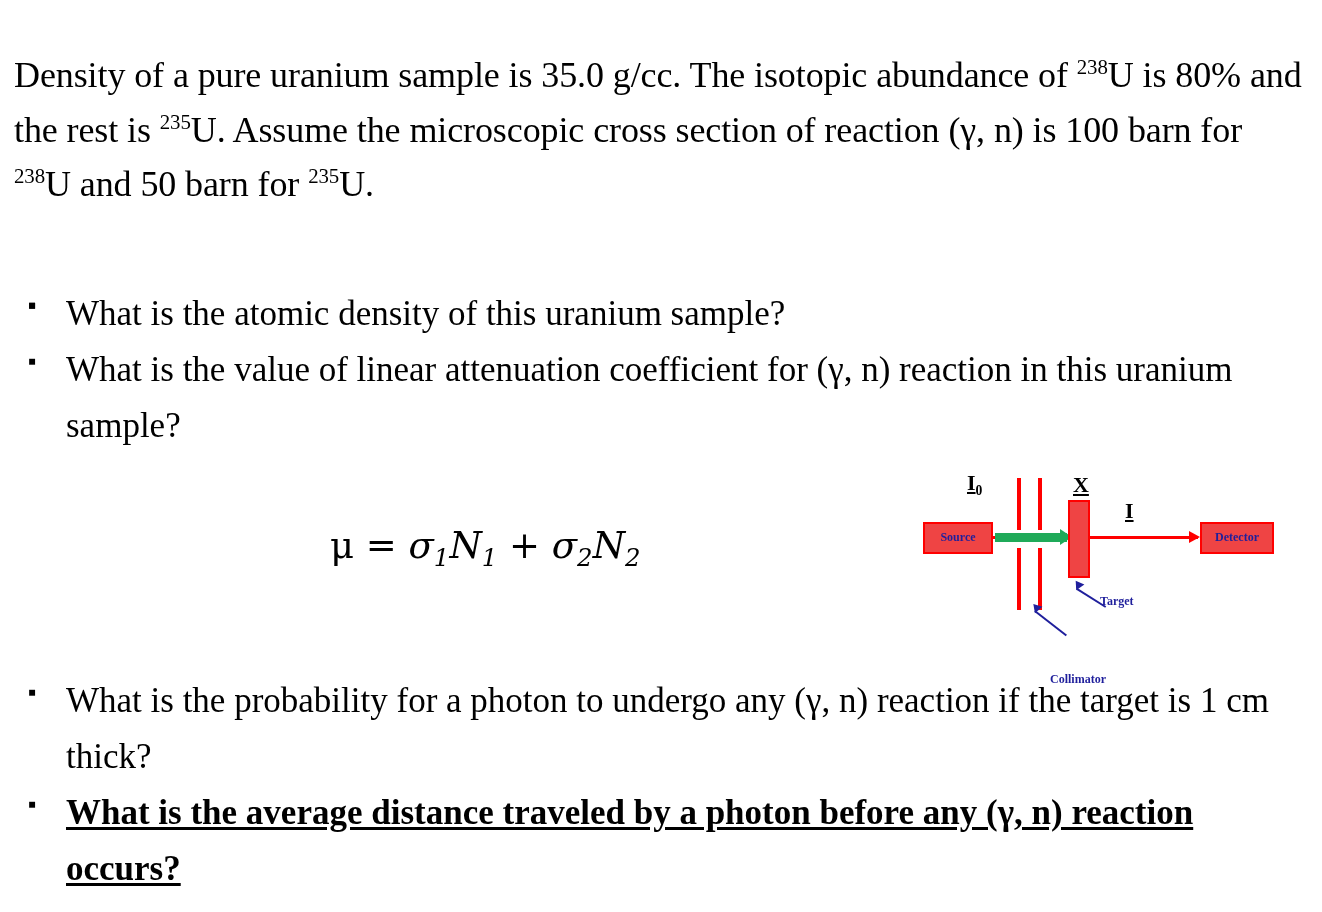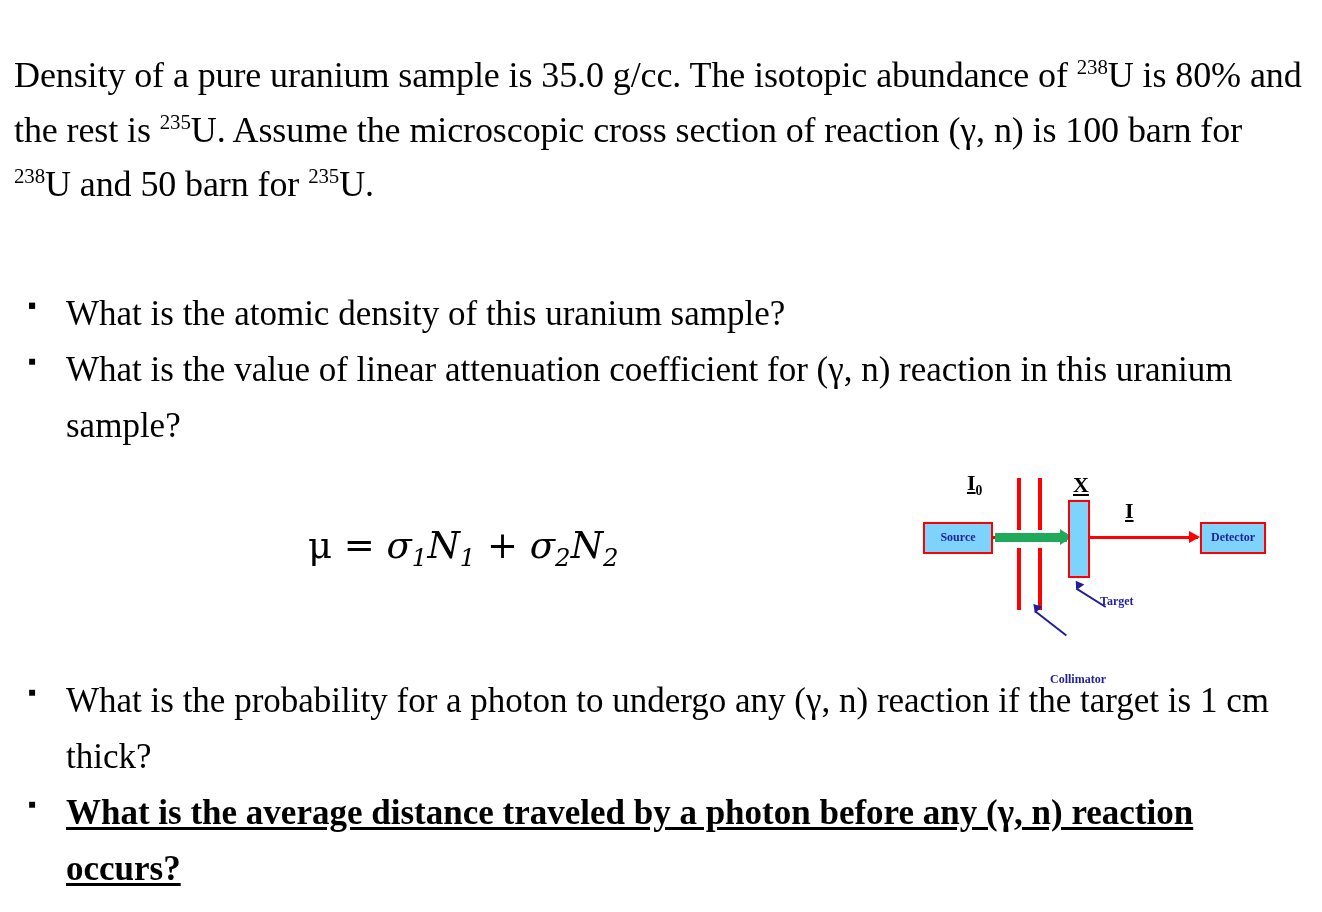--- a/index.html
+++ b/index.html
@@ -65,21 +65,21 @@
   .bullet-list li.underlined {
     font-weight: bold;
   }
   .bullet-list li.underlined .txt {
     text-decoration: underline;
     text-underline-offset: 3px;
   }
 
   .formula {
     position: absolute;
-    left: 308px;
+    left: 330px;
     top: 524px;
     font-size: 37px;
     font-family: "DejaVu Serif", serif;
     white-space: nowrap;
   }
   .formula .ital {
     font-style: italic;
   }
   .formula .sub {
     font-size: 0.66em;
@@ -93,35 +93,35 @@
     position: absolute;
     left: 905px;
     top: 470px;
     width: 400px;
     height: 200px;
   }
   .fig-box {
     position: absolute;
     border: 2px solid #ff0000;
     box-sizing: border-box;
-    background: #7dd3fc;
+    background: #ef4444;
   }
   .fig-label {
     font-family: "Liberation Serif", serif;
     font-weight: bold;
     font-size: 12px;
     color: #1f1f9c;
     text-align: center;
     line-height: 26px;
   }
   .src-box {
     left: 18px; top: 52px; width: 70px; height: 32px;
   }
   .det-box {
-    left: 295px; top: 52px; width: 66px; height: 32px;
+    left: 295px; top: 52px; width: 74px; height: 32px;
   }
   .target-box {
     left: 163px; top: 30px; width: 22px; height: 78px;
   }
   .coll-bar {
     position: absolute;
     background: #ff0000;
     width: 4px;
   }
   .coll-1 { left: 112px; top: 8px; height: 52px; }

